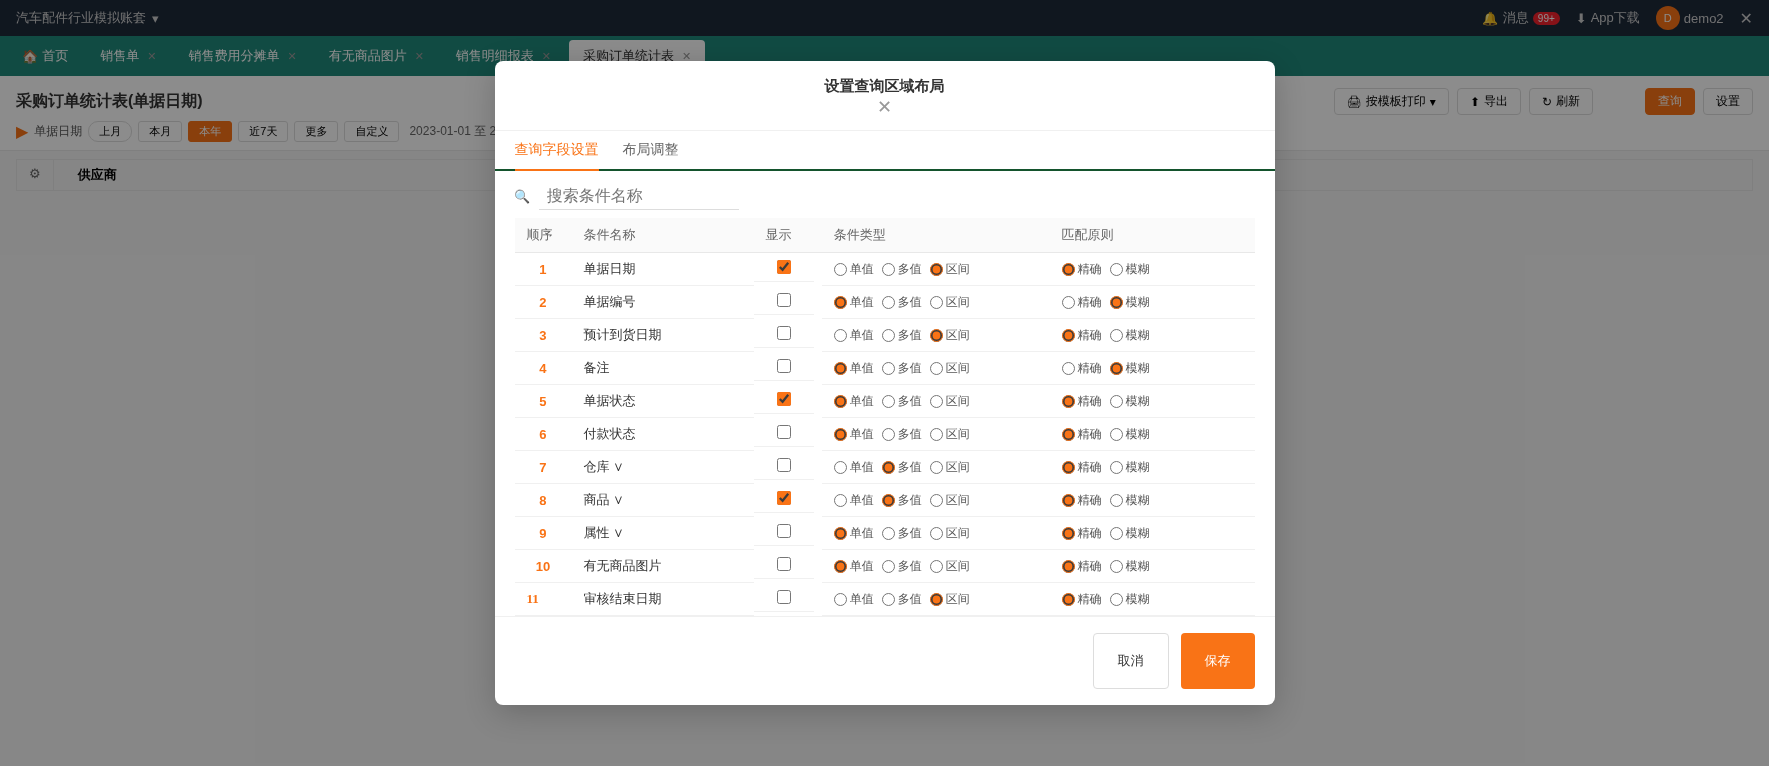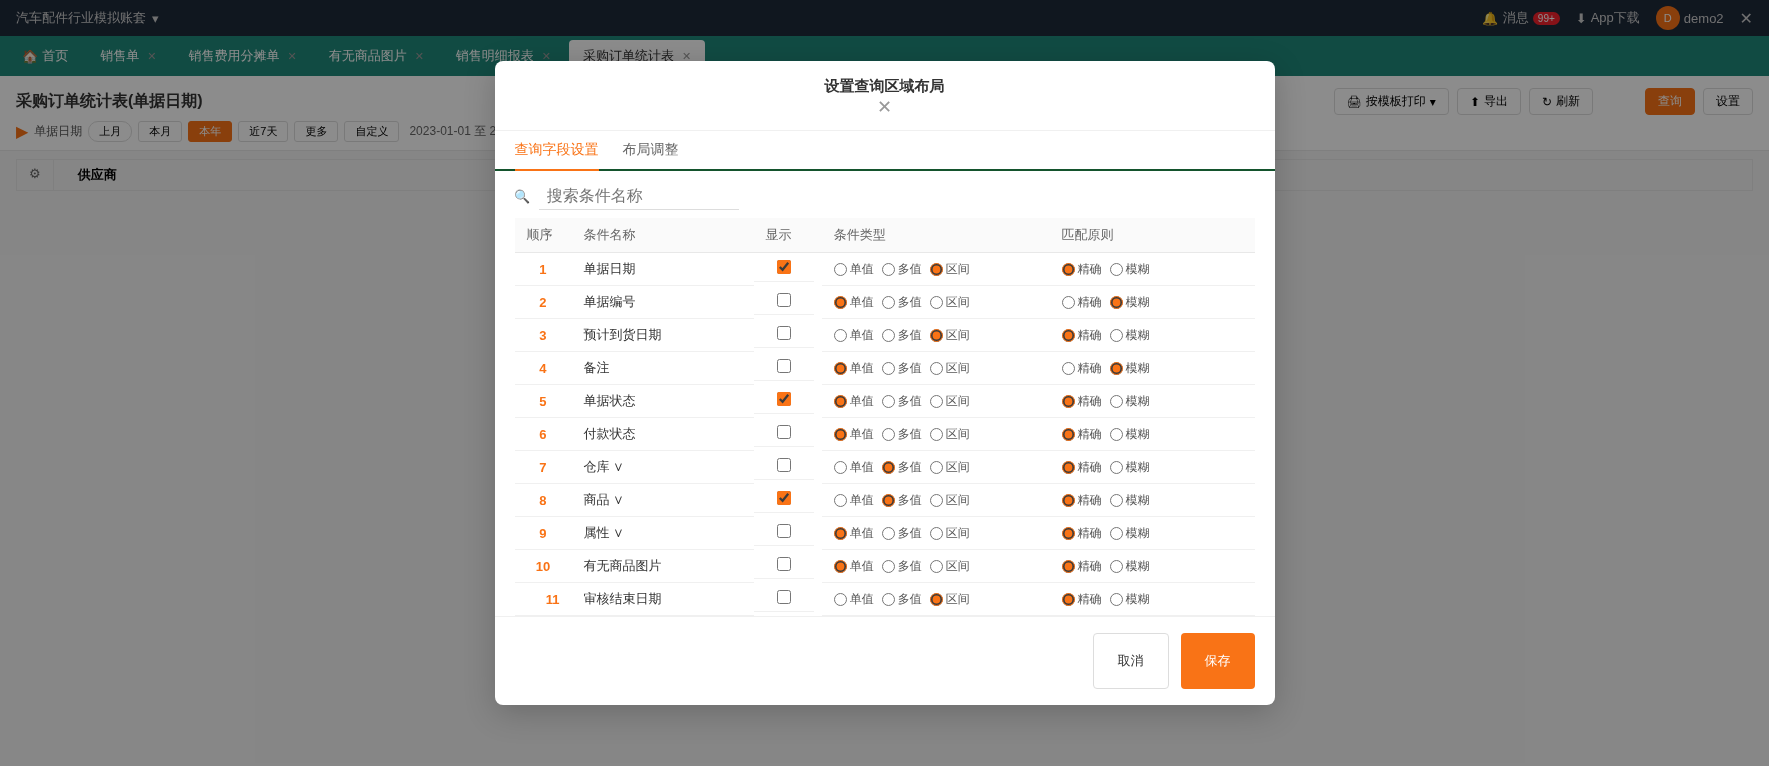--- a/index.html
+++ b/index.html
@@ -663,21 +663,21 @@
                     <label>精确</label>
                   </div>
                   <div class="radio-item">
                     <input type="radio" name="match_9" style="">
                     <label>模糊</label>
                   </div>
                 </div>
               </td>
             </tr>
             <tr>
-              <td class="col-order" style="text-align: right;"><span style="color: rgb(249, 115, 22); font-weight: bold;">11</span></td>
+              <td class="col-order" style="text-align: left; font-family: Liberation Serif, serif;"><span style="color: rgb(249, 115, 22); font-weight: bold;">11</span></td>
               <td class="col-name"><span>审核结束日期</span></td>
               <td class="col-display check-item">
                 <input type="checkbox" style="">
               </td>
               <td class="col-type">
                 <div class="radio-group">
                   <div class="radio-item">
                     <input type="radio" name="type_10" style="">
                     <label>单值</label>
                   </div>

